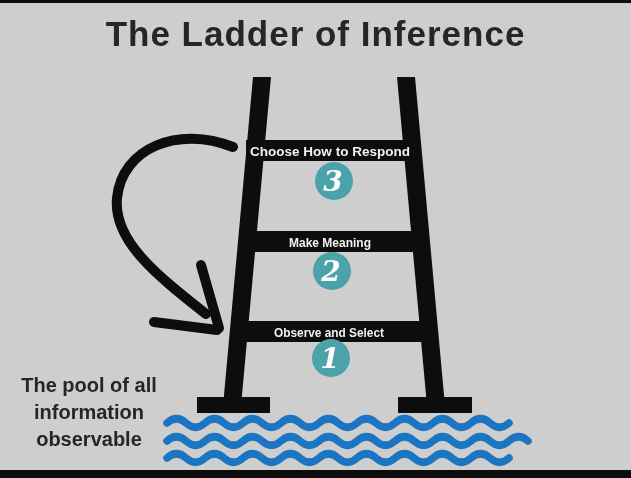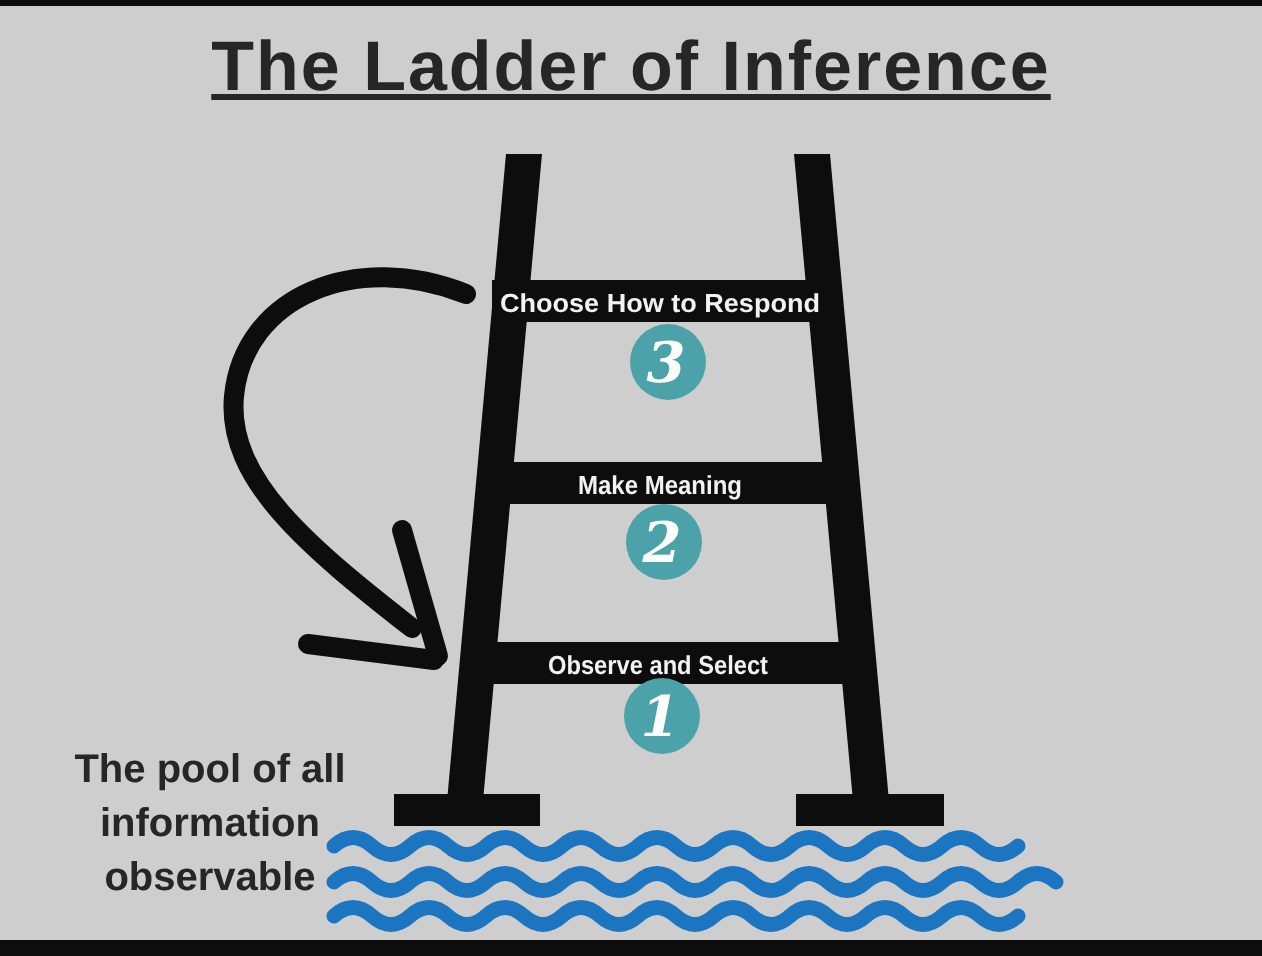--- a/index.html
+++ b/index.html
@@ -27,27 +27,26 @@
   .title {
     position: absolute;
     top: 14px;
     left: 0;
     width: 631px;
     text-align: center;
     font-size: 35px;
     font-weight: bold;
     letter-spacing: 1px;
     color: var(--c-text, #262626);
-    text-decoration: underline;
   }
 
   .pool-caption {
     position: absolute;
     top: 372px;
-    left: 19px;
+    left: 3px;
     width: 172px;
     text-align: center;
     font-size: 20px;
     font-weight: bold;
     line-height: 27px;
     color: var(--c-text, #262626);
   }
 
   svg#drawing {
     position: absolute;

